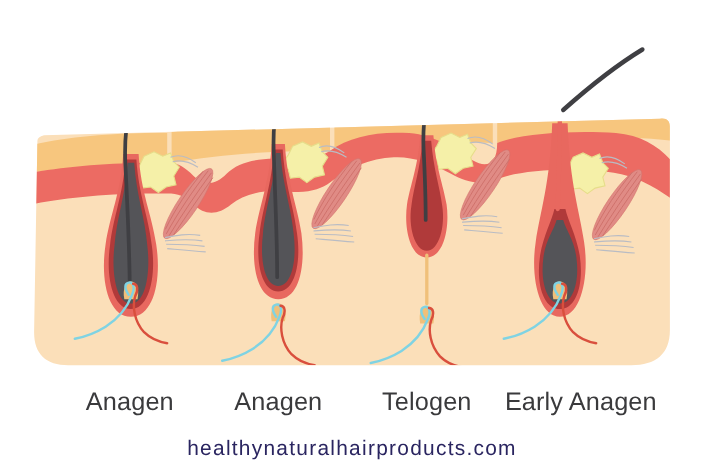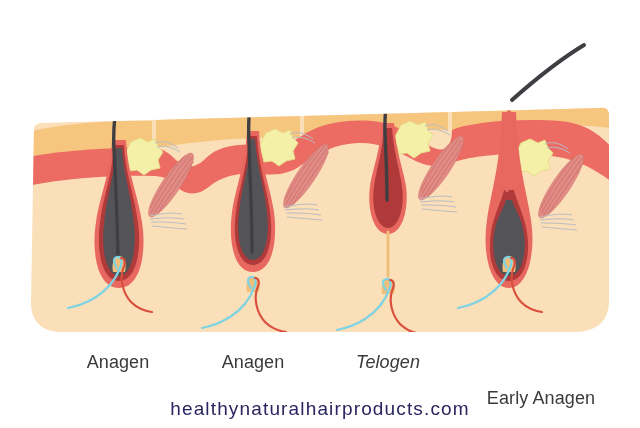--- a/index.html
+++ b/index.html
@@ -19,21 +19,21 @@
     position: absolute;
     left: 0;
     top: 0;
     width: 640px;
     height: 428px;
   }
   .stage-label {
     position: absolute;
     top: 352px;
     font-family: "Liberation Sans", sans-serif;
-    font-size: 18px;
+    font-size: 23px;
     font-weight: 400;
     color: #3a3a3c;
     text-align: center;
     letter-spacing: 0.1px;
     white-space: nowrap;
     transform: translateX(-50%);
   }
   #site-url {
     position: absolute;
     top: 398px;
@@ -293,16 +293,16 @@
       </g>
 
     </g>
 
     <path d="M 512,100 C 530,84 556,62 584,45" stroke="#3f3f43" stroke-width="4" fill="none" stroke-linecap="round"></path>
   </g>
 </svg>
 
 <div class="stage-label" style="left:118px;">Anagen</div>
 <div class="stage-label" style="left:253px;">Anagen</div>
-<div class="stage-label" style="left:388px;font-style:italic;">Telogen</div>
-<div class="stage-label" style="left:541px;margin-top:36px;">Early Anagen</div>
+<div class="stage-label" style="left:388px;">Telogen</div>
+<div class="stage-label" style="left:528px;">Early Anagen</div>
 
 <div id="site-url">healthynaturalhairproducts.com</div>
 
 </body></html>

